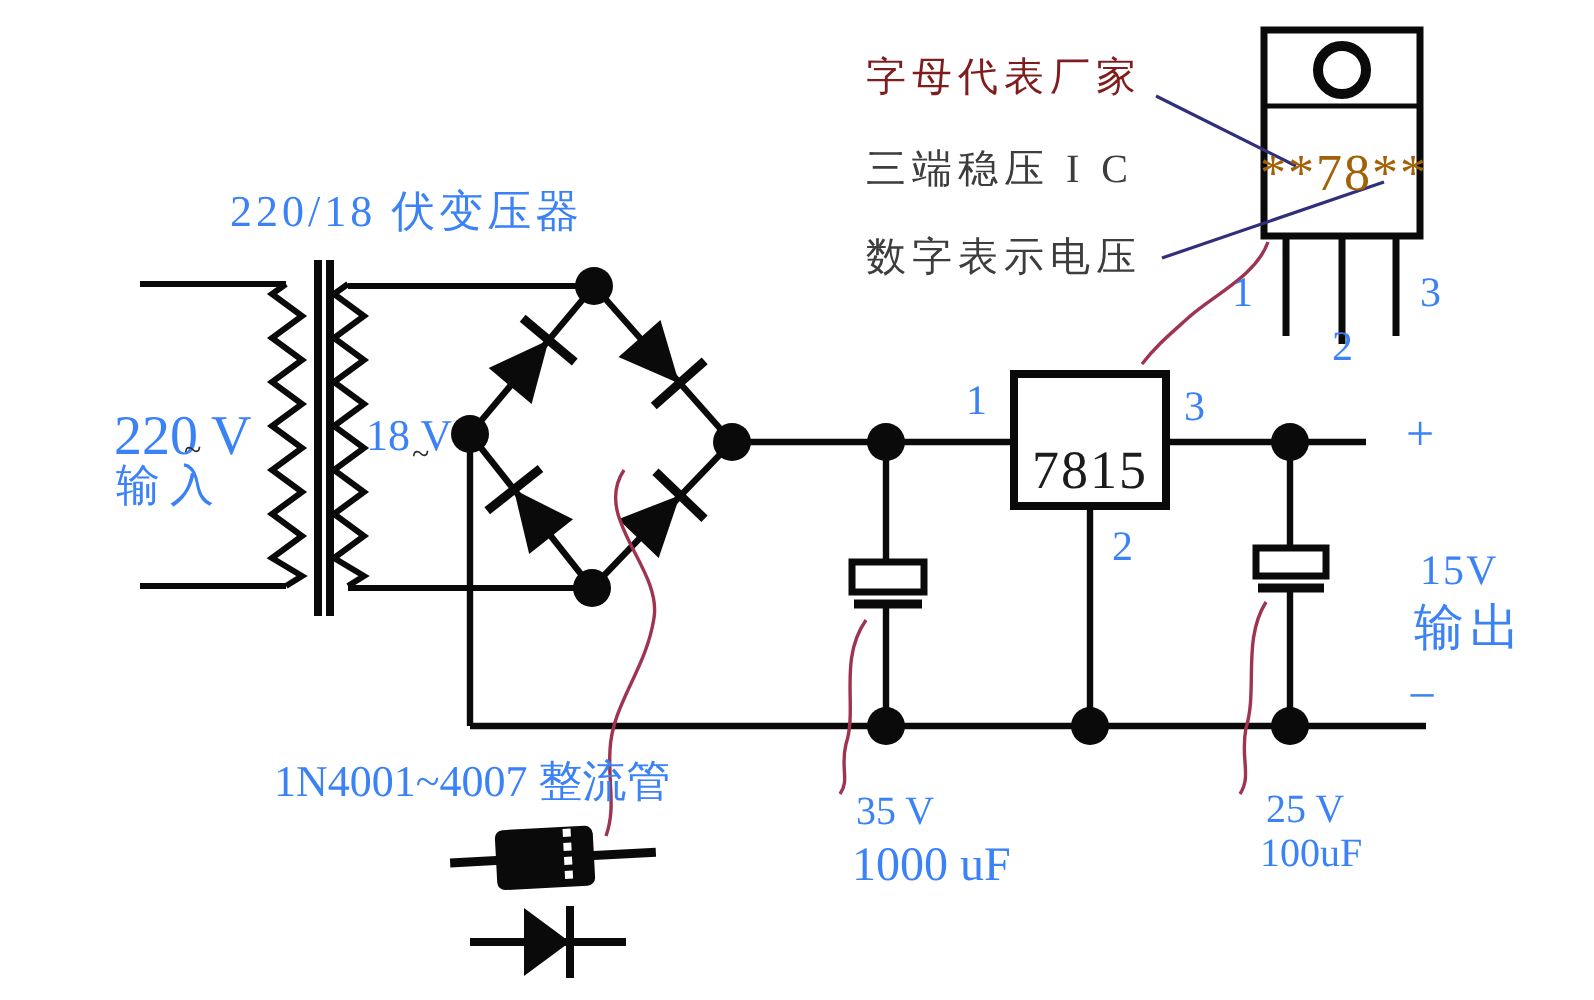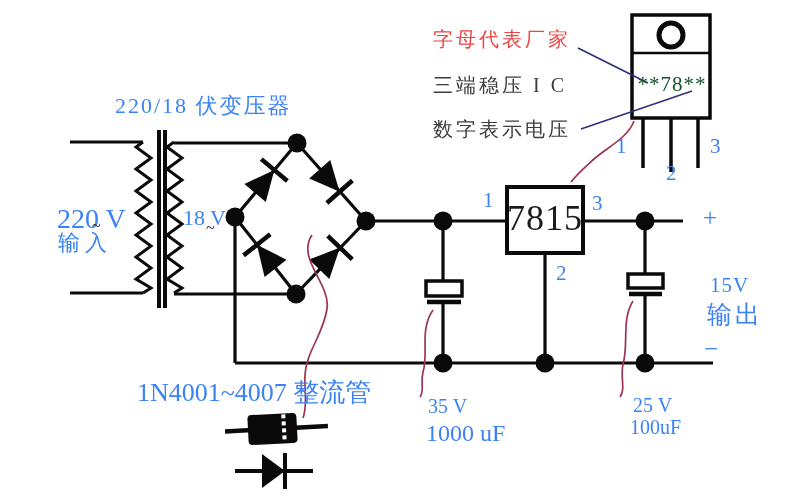--- a/index.html
+++ b/index.html
@@ -17,32 +17,32 @@
     color:#3b82f6;
     white-space:nowrap;
     line-height:1;
   }
   .title{left:115px;top:95px;font-size:22px;letter-spacing:2px;}
   .prim-v{left:57px;top:205px;font-size:28px;}
   .prim-l{left:58px;top:232px;font-size:22px;letter-spacing:5px;}
   .sec-v{left:183px;top:207px;font-size:22px;}
   .actilde1{left:92px;top:218px;font-size:16px;color:#2b2b2b;}
   .actilde2{left:206px;top:220px;font-size:16px;color:#2b2b2b;}
-  .reg-text{left:507px;top:185px;width:76px;height:66px;display:flex;align-items:center;justify-content:center;font-size:36px;letter-spacing:1px;color:#1c1c1c;}
+  .reg-text{left:507px;top:202px;width:76px;height:66px;display:flex;align-items:center;justify-content:center;font-size:27px;letter-spacing:1px;color:#1c1c1c;}
   .reg-pin1{left:483px;top:190px;font-size:21px;}
   .reg-pin3{left:592px;top:193px;font-size:21px;}
   .reg-pin2{left:556px;top:263px;font-size:21px;}
-  .pkg-mark{left:630px;top:74px;width:84px;text-align:center;font-size:21px;letter-spacing:1px;color:#14532d;}
+  .pkg-mark{left:630px;top:74px;width:84px;text-align:center;font-size:26px;letter-spacing:1px;color:#a16207;}
   .pkg-p1{left:616px;top:136px;font-size:21px;}
   .pkg-p2{left:666px;top:163px;font-size:21px;}
   .pkg-p3{left:710px;top:136px;font-size:21px;}
-  .note1{left:433px;top:29px;font-size:20px;letter-spacing:3px;color:#ef4444;}
+  .note1{left:433px;top:29px;font-size:20px;letter-spacing:3px;color:#7f1d1d;}
   .note2{left:433px;top:75px;font-size:20px;letter-spacing:3px;color:#3d3d3d;}
   .note3{left:433px;top:119px;font-size:20px;letter-spacing:3px;color:#3d3d3d;}
-  .diode-note{left:137px;top:380px;font-size:26px;}
+  .diode-note{left:137px;top:380px;font-size:22px;}
   .cap1-v{left:428px;top:396px;font-size:20px;}
   .cap1-c{left:426px;top:421px;font-size:24px;}
   .cap2-v{left:633px;top:395px;font-size:20px;}
   .cap2-c{left:630px;top:417px;font-size:20px;}
   .out-plus{left:703px;top:205px;font-size:25px;}
   .out-v{left:710px;top:275px;font-size:21px;letter-spacing:1px;}
   .out-l{left:707px;top:302px;font-size:25px;letter-spacing:3px;}
   .out-minus{left:704px;top:336px;font-size:25px;}
 </style>
 </head>

